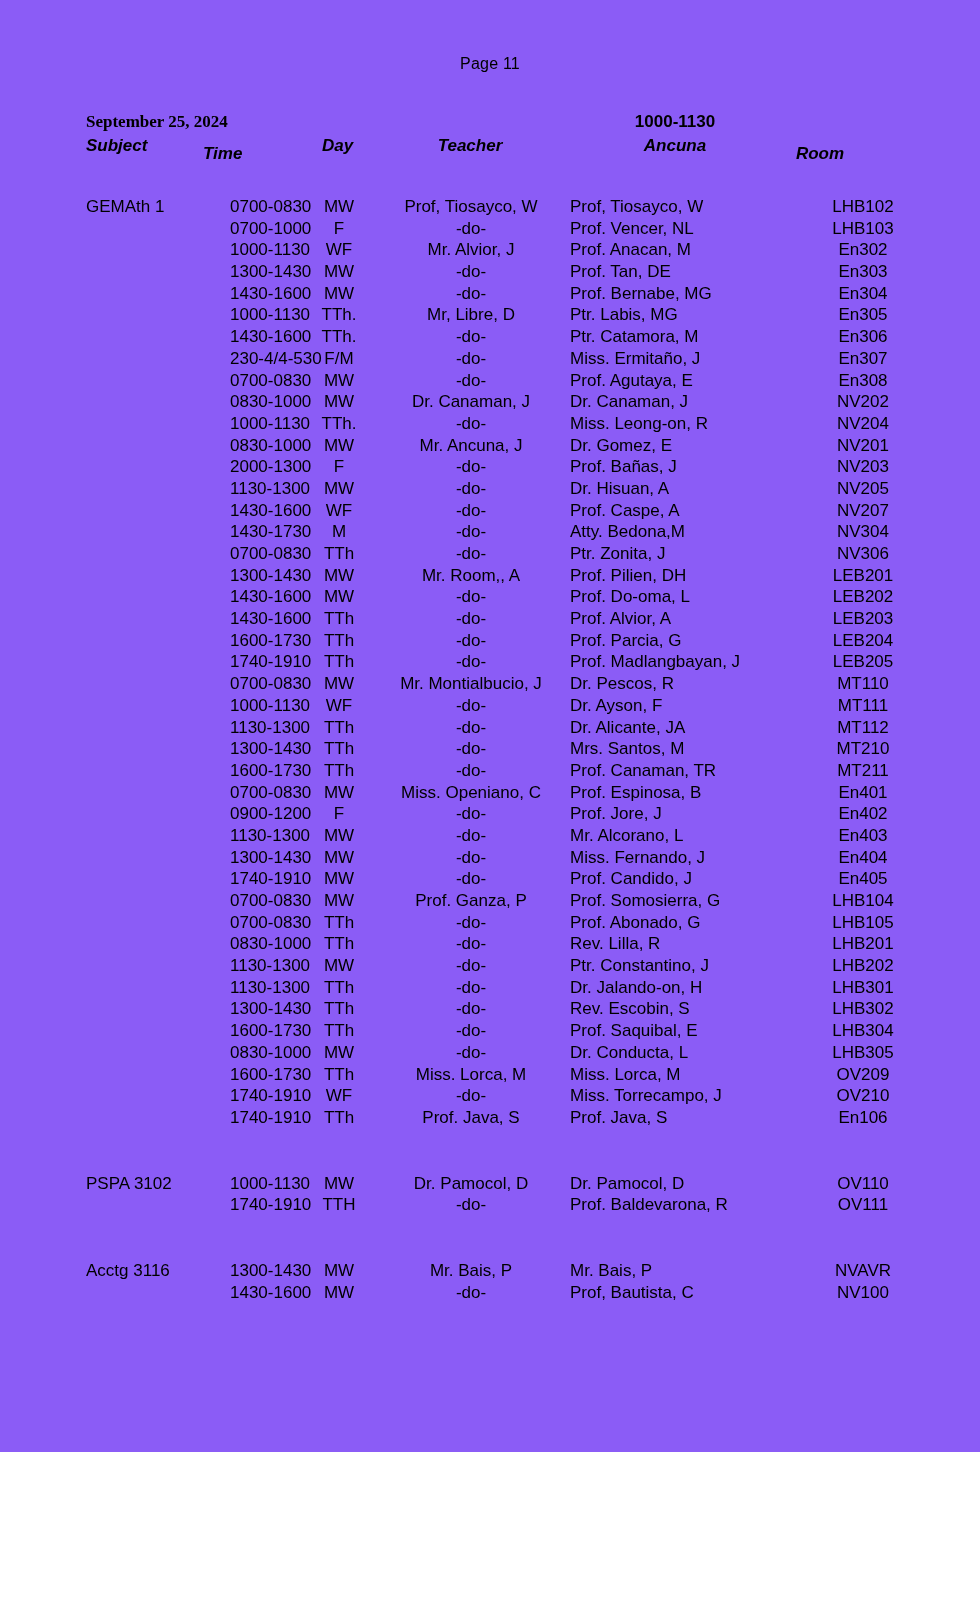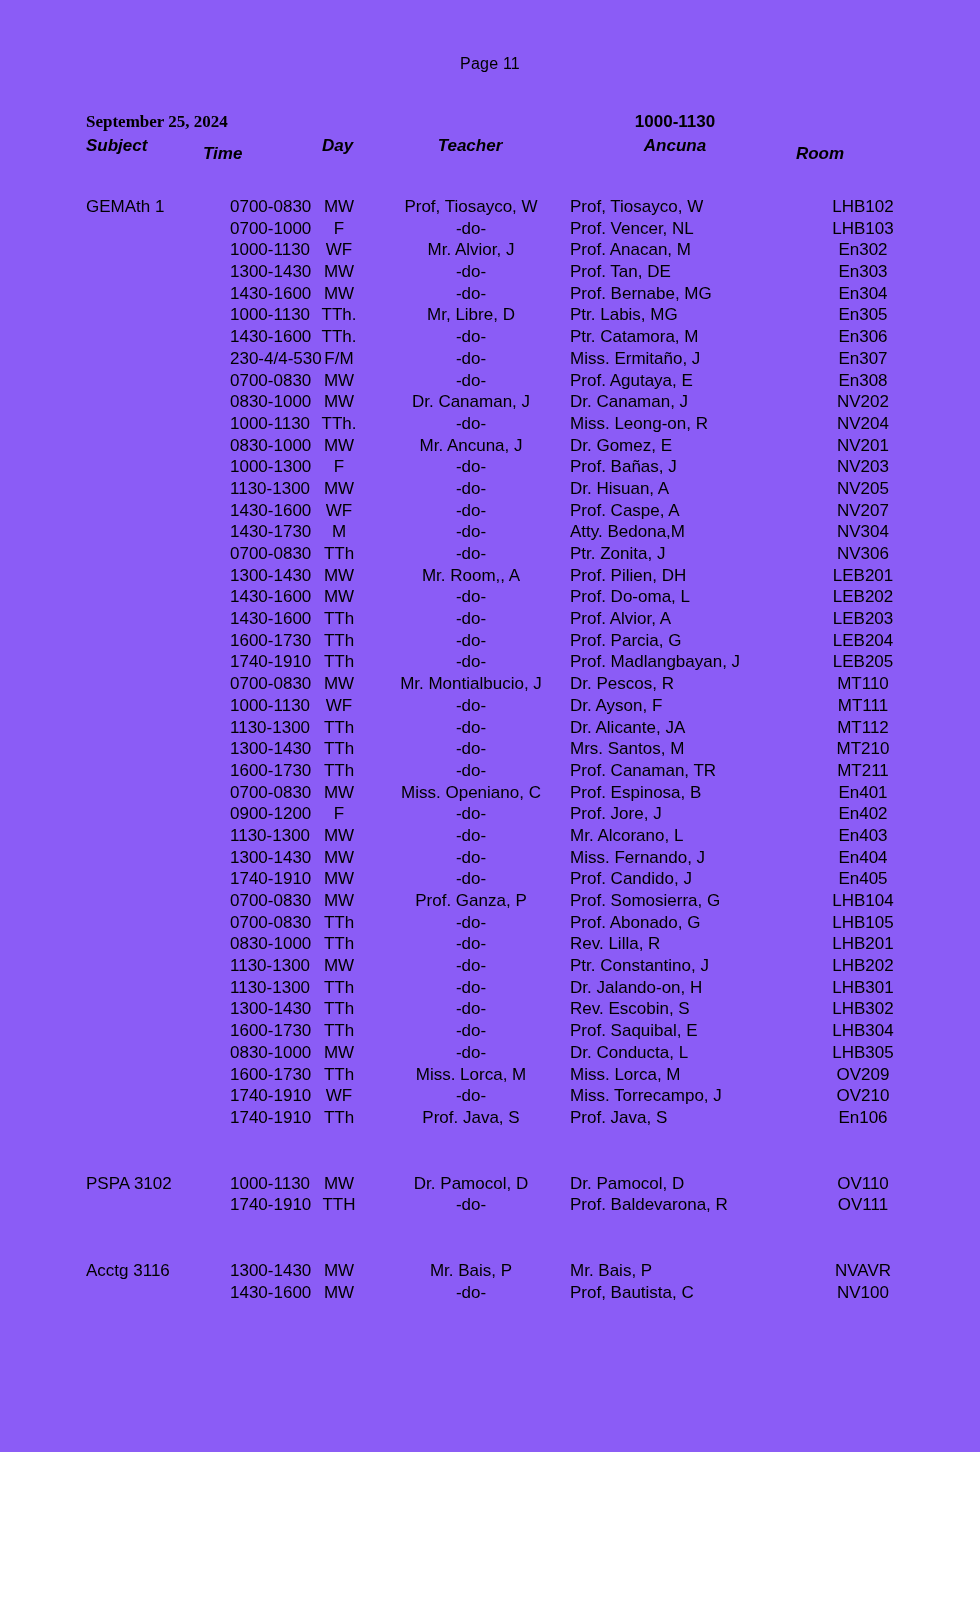--- a/index.html
+++ b/index.html
@@ -252,21 +252,21 @@
         <div class="row">
           <span class="c-subject"></span>
           <span class="c-time">0830-1000</span>
           <span class="c-day">MW</span>
           <span class="c-teacher">Mr. Ancuna, J</span>
           <span class="c-proctor">Dr. Gomez, E</span>
           <span class="c-room">NV201</span>
         </div>
         <div class="row">
           <span class="c-subject"></span>
-          <span class="c-time">1000-1300</span>
+          <span class="c-time">2000-1300</span>
           <span class="c-day">F</span>
           <span class="c-teacher">-do-</span>
           <span class="c-proctor">Prof. Bañas, J</span>
           <span class="c-room">NV203</span>
         </div>
         <div class="row">
           <span class="c-subject"></span>
           <span class="c-time">1130-1300</span>
           <span class="c-day">MW</span>
           <span class="c-teacher">-do-</span>

